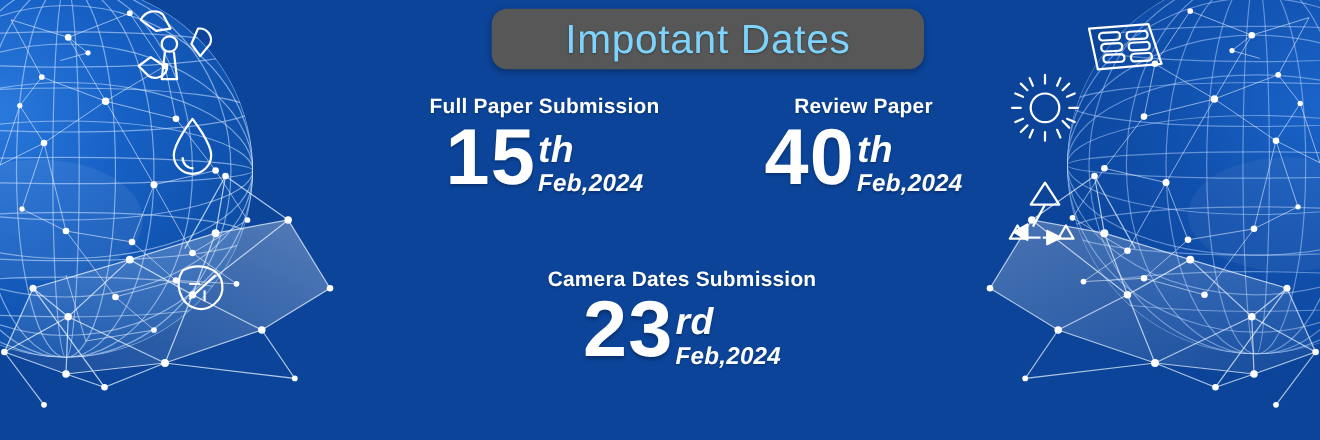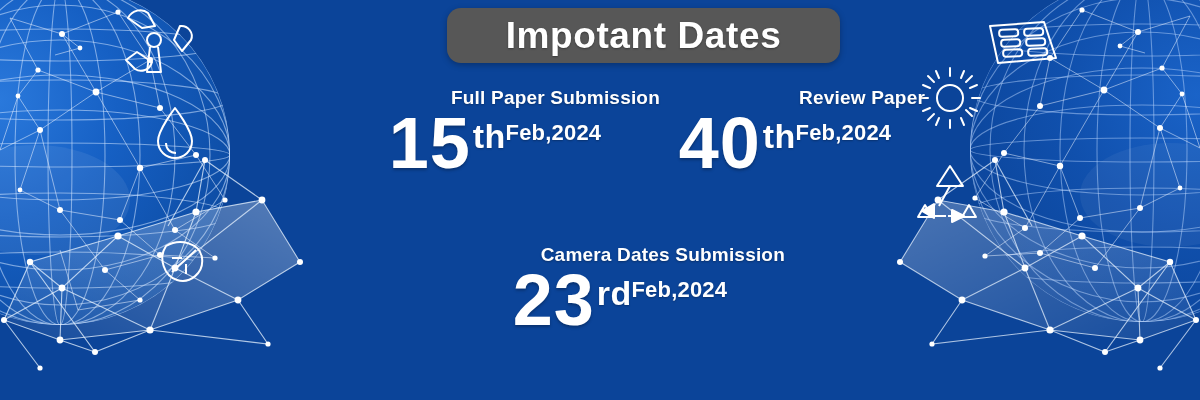--- a/index.html
+++ b/index.html
@@ -35,35 +35,35 @@
     height: 55px;
     background: #575757;
     border-radius: 14px;
     box-shadow: 0 2px 6px rgba(0,0,0,0.28);
     display: flex;
     align-items: center;
     justify-content: center;
     z-index: 5;
   }
   #title-text {
-    color: #ffffff;
+    color: #7dd3fc;
     font-size: 37px;
-    font-weight: bold;
+    font-weight: normal;
     letter-spacing: 0.6px;
     line-height: 1;
     white-space: nowrap;
     text-shadow: 0 1px 2px rgba(0,0,0,0.35);
   }
 
   
   .date-block {
     position: absolute;
     z-index: 4;
     color: #ffffff;
-    text-align: right;
+    text-align: center;
   }
   .date-label {
     font-size: 19px;
     font-weight: bold;
     letter-spacing: 0.2px;
     white-space: nowrap;
     line-height: 1;
     text-shadow: 0 1px 2px rgba(0,0,0,0.30);
   }
   .date-row {
@@ -74,23 +74,25 @@
   }
   .day-number {
     font-size: 72px;
     font-weight: bold;
     line-height: 0.78;
     letter-spacing: 1px;
     text-shadow: 0 2px 3px rgba(0,0,0,0.28);
   }
   .day-side {
     display: flex;
+    flex-direction: column;
     align-items: flex-start;
     margin-left: 2px;
     padding-top: 4px;
+    font-style: italic;
   }
   .day-suffix {
     font-size: 34px;
     font-weight: bold;
     line-height: 1;
     letter-spacing: 0.3px;
     text-shadow: 0 1px 2px rgba(0,0,0,0.28);
   }
   .month-year {
     font-size: 22px;

